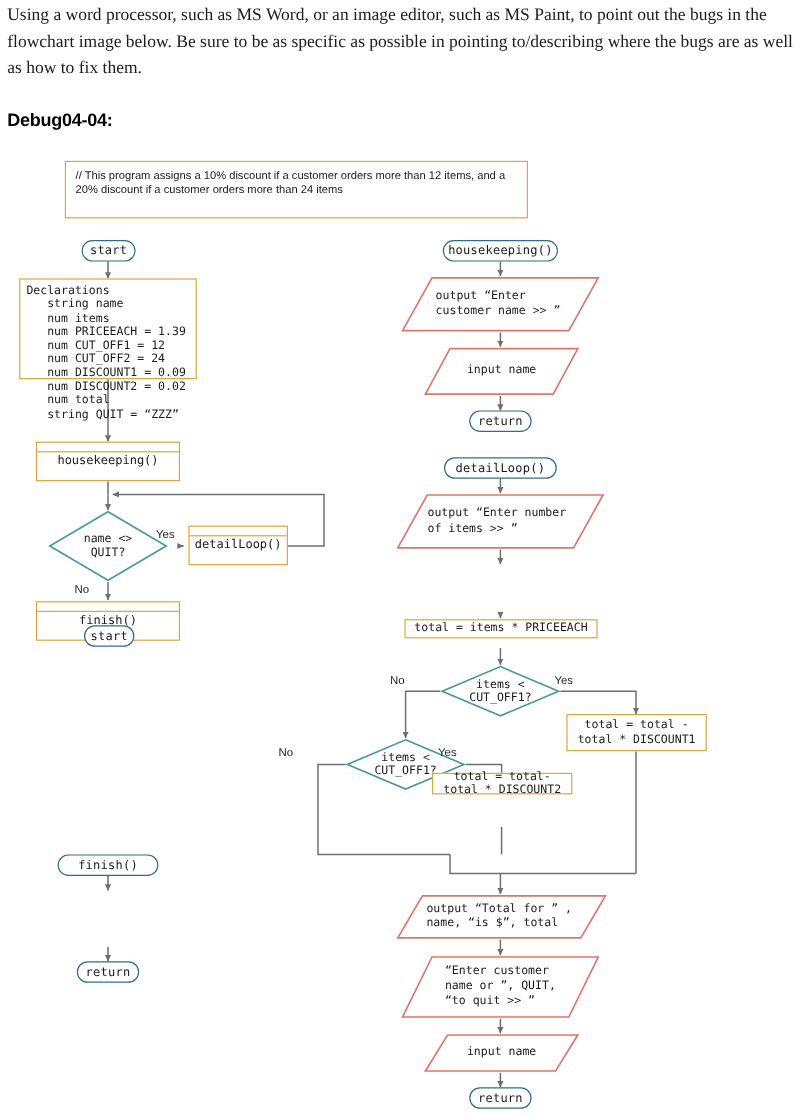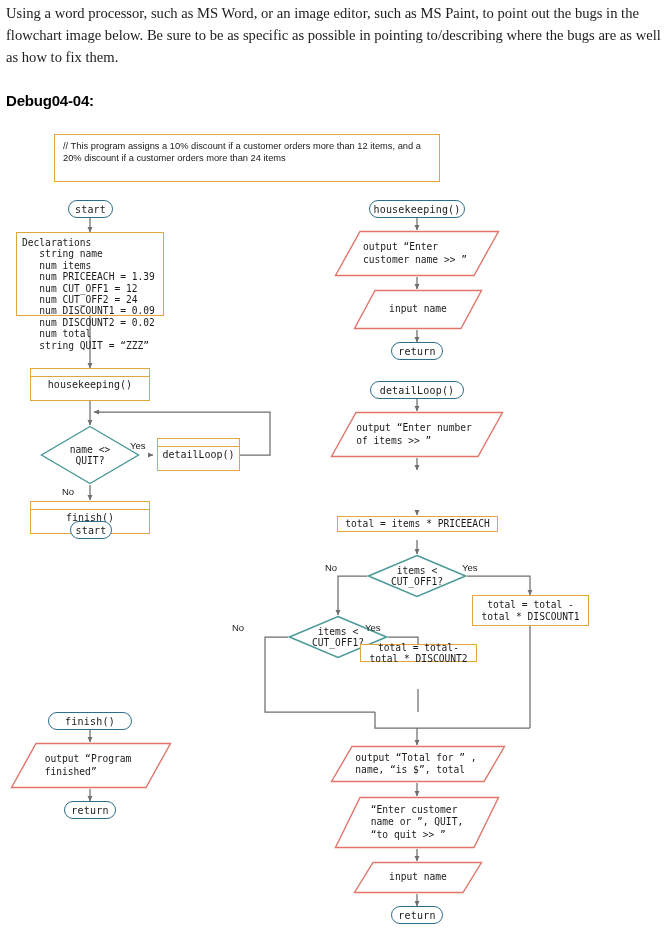--- a/index.html
+++ b/index.html
@@ -274,27 +274,20 @@
   <div class="edge-label" style="left:62px; top:368px;">No</div>
 
   <div class="node modulecall" style="left:157px; top:320px; width:83px; height:33px;">detailLoop()</div>
 
   <div class="node modulecall" style="left:30px; top:383px; width:120px; height:33px;">finish()</div>
 
   <div class="node terminator" style="left:70px; top:403px; width:42px; height:18px;">start</div>
 
   <div class="node terminator" style="left:48px; top:594px; width:84px; height:18px;">finish()</div>
 
-  <div class="node io" style="left:10px; top:624px; width:162px; height:47px;">
-    <svg class="para" viewBox="0 0 162 47">
-      <polygon points="26,1.5 160.5,1.5 136,45.5 1.5,45.5" fill="#ffffff" stroke="#e0766a" stroke-width="1.4"></polygon>
-    </svg>
-    <span class="io-label" style="margin-left:-6px;">output “Program
-finished”</span>
-  </div>
 
   <div class="node terminator" style="left:64px; top:683px; width:52px; height:18px;">return</div>
 
   <div class="node terminator" style="left:369px; top:82px; width:96px; height:18px;">housekeeping()</div>
 
   <div class="node io" style="left:334px; top:112px; width:166px; height:47px;">
     <svg class="para" viewBox="0 0 166 47">
       <polygon points="26,1.5 164.5,1.5 140,45.5 1.5,45.5" fill="#ffffff" stroke="#e0766a" stroke-width="1.4"></polygon>
     </svg>
     <span class="io-label" style="margin-left:-4px;">output “Enter

